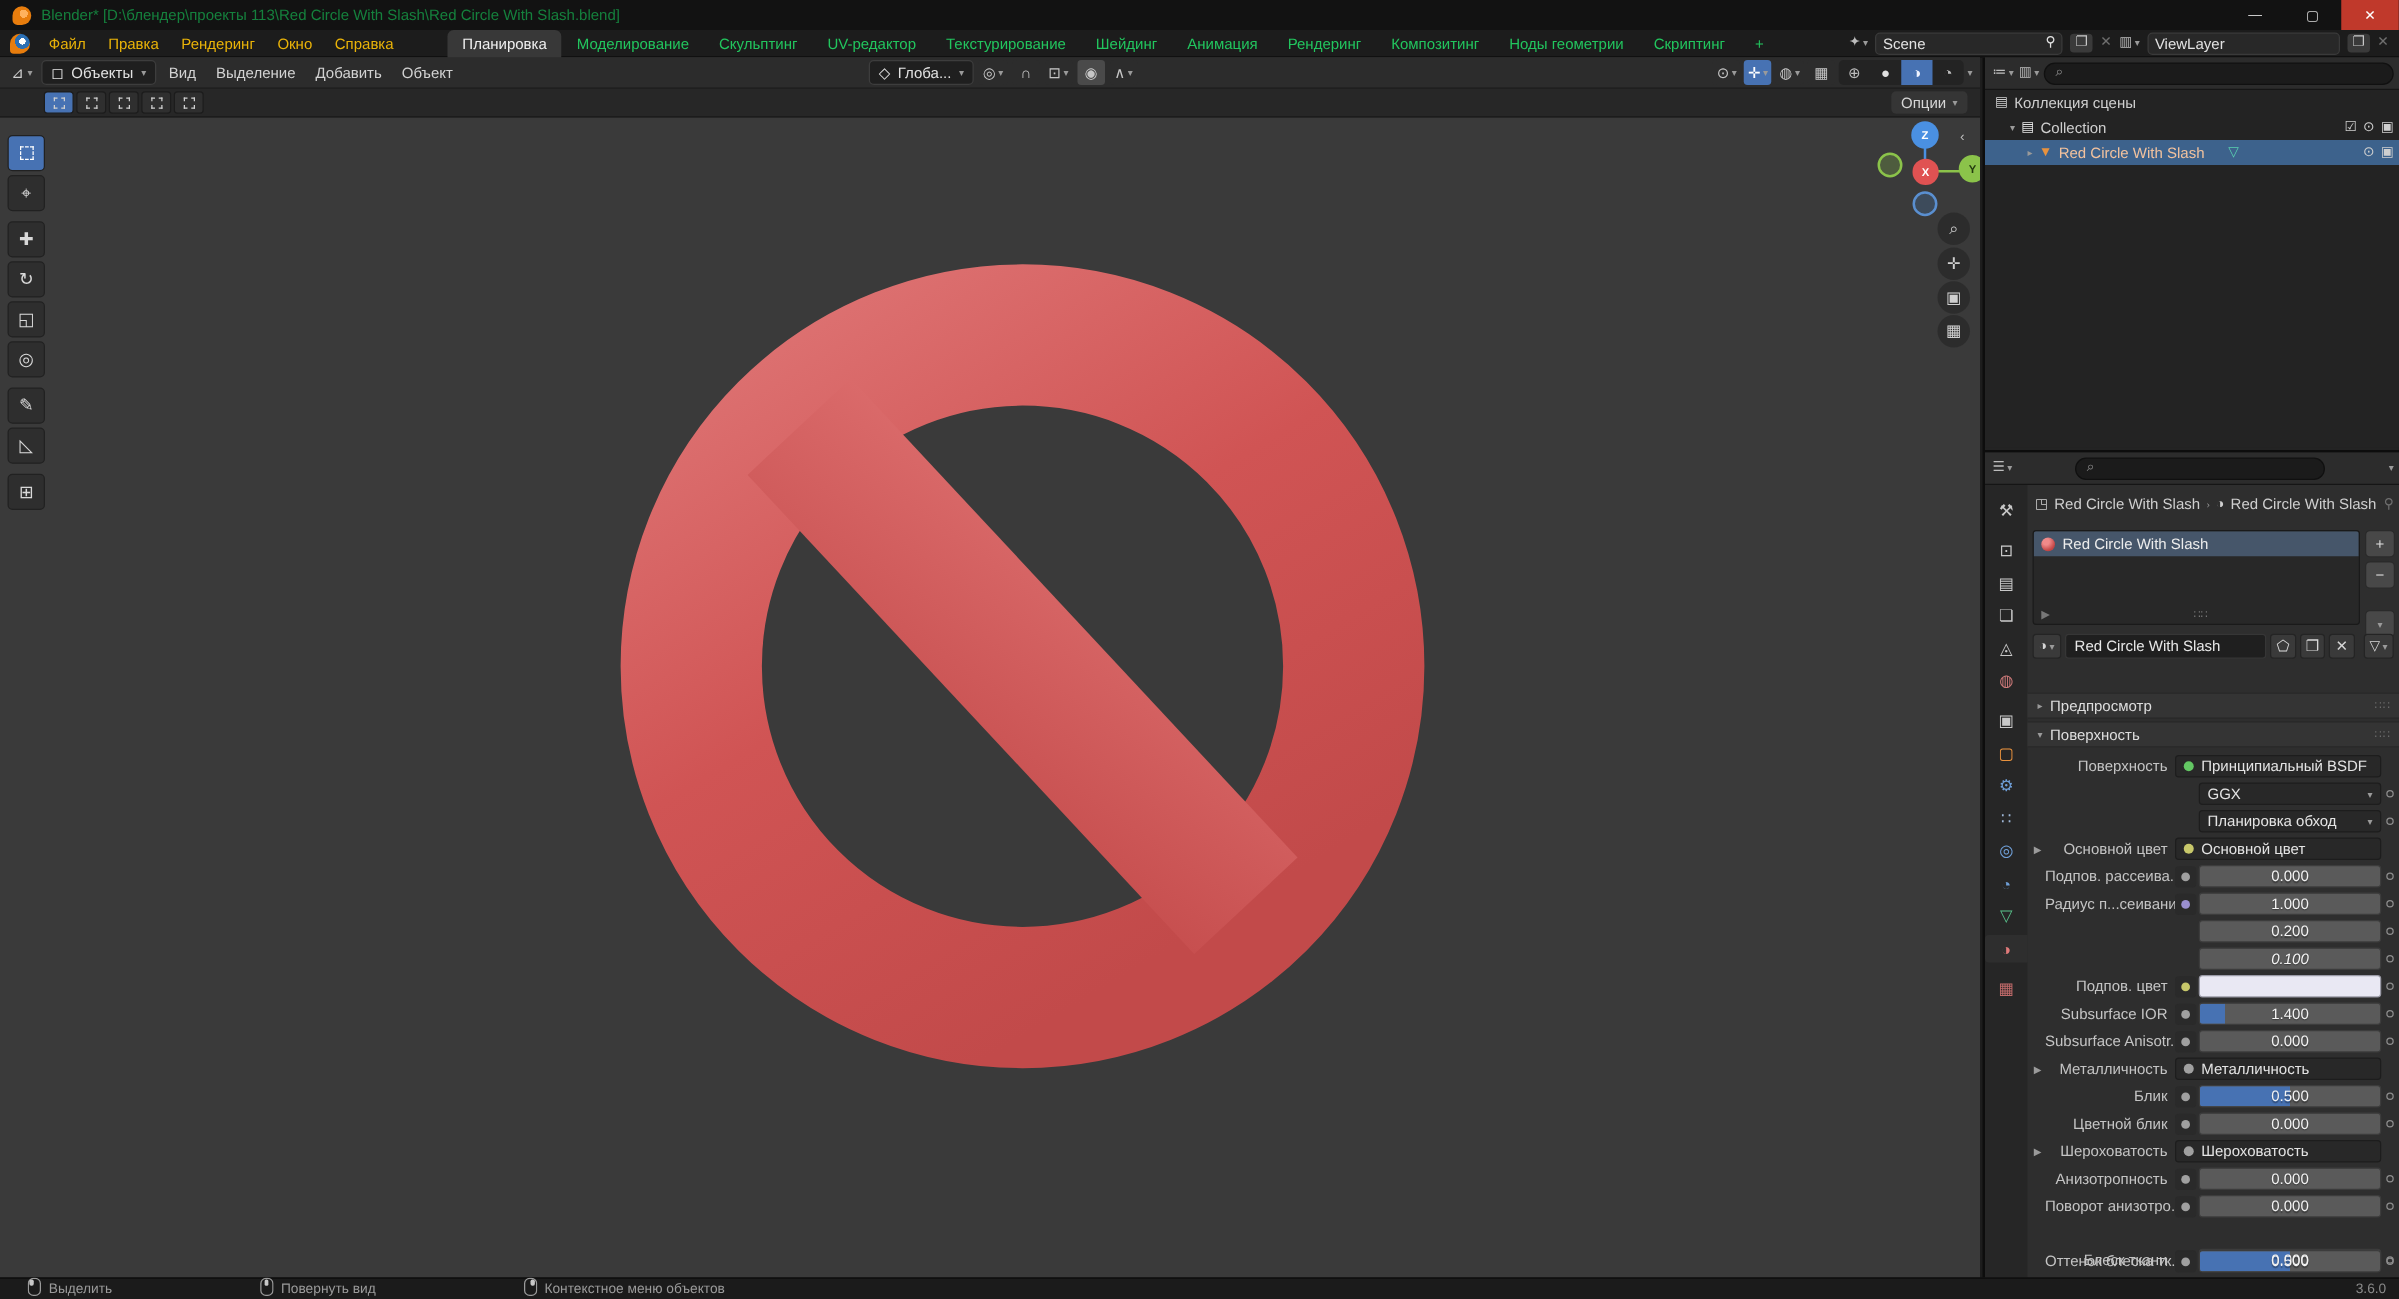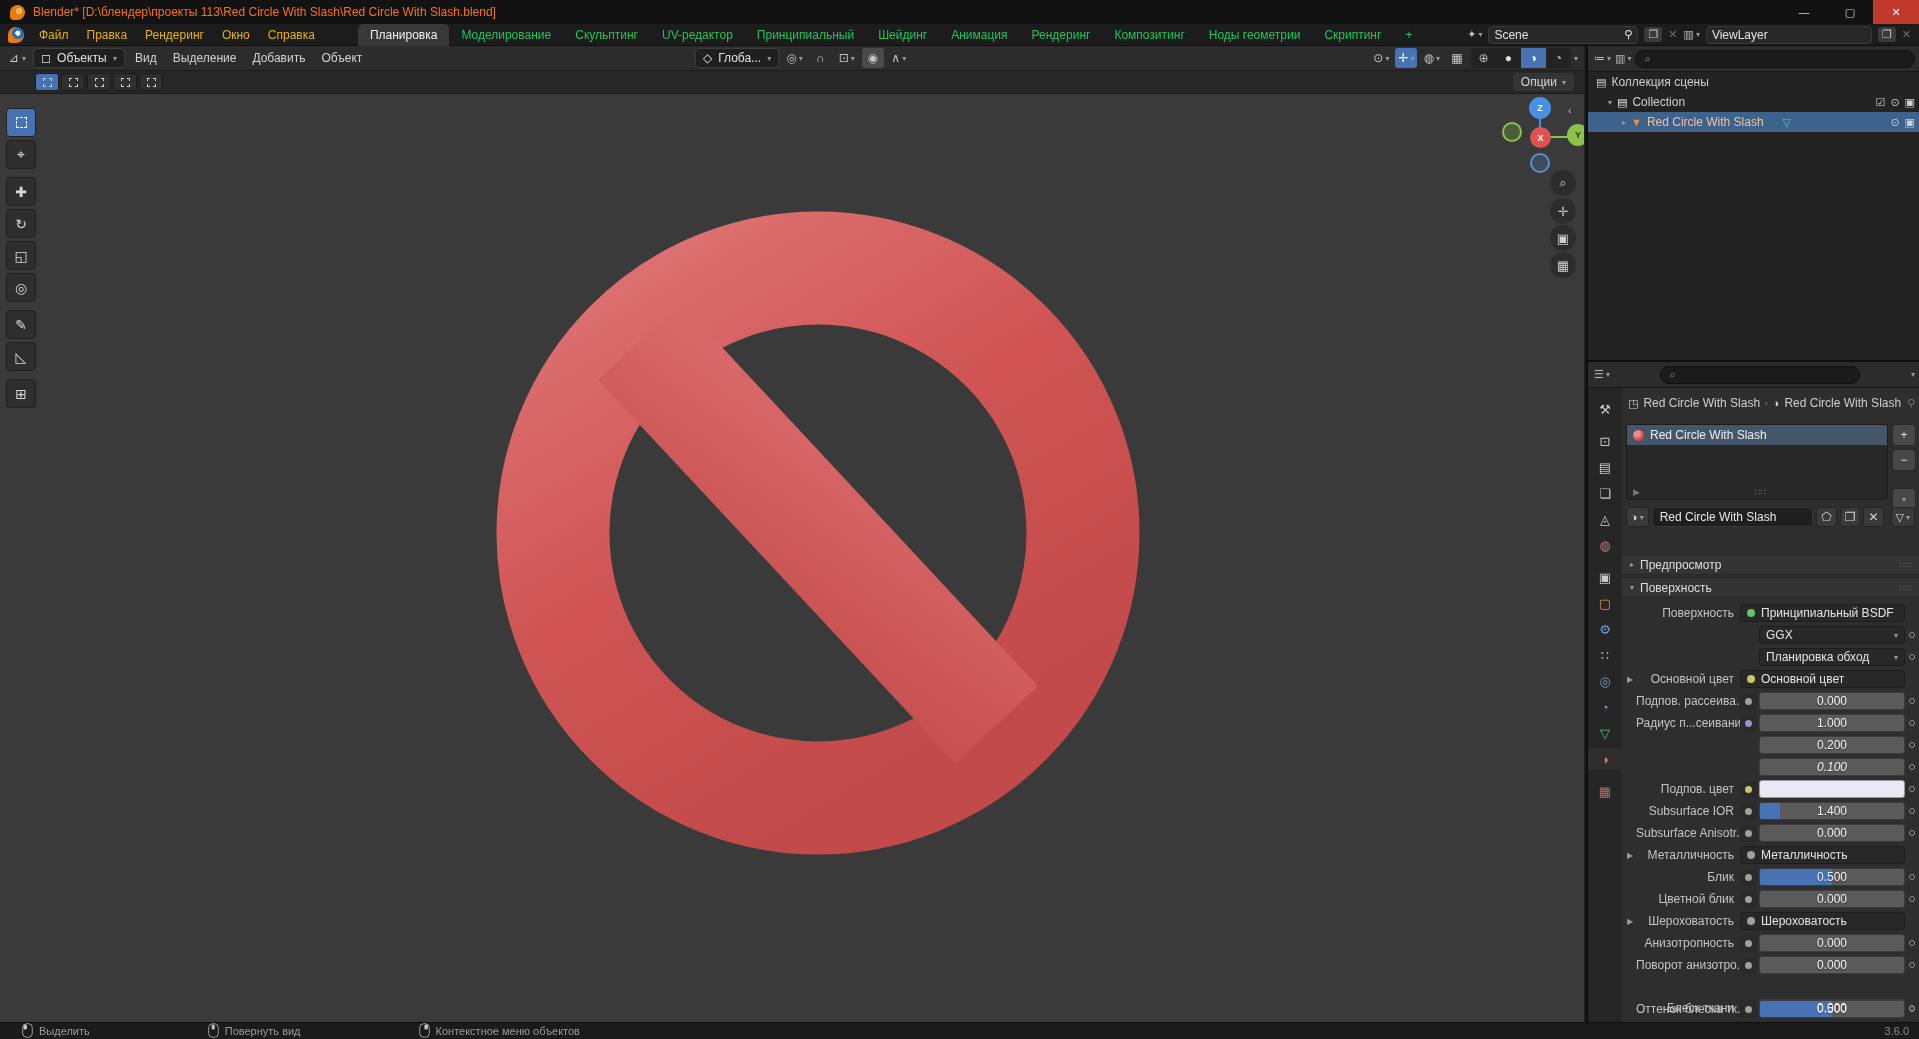--- a/index.html
+++ b/index.html
@@ -4,21 +4,21 @@
 <style>
   * { margin:0; padding:0; box-sizing:border-box; }
   html,body { width:1919px; height:1039px; overflow:hidden; background:#1d1d1d;
     font-family:"Liberation Sans","DejaVu Sans",sans-serif; font-size:12px; color:#c8c8c8;
     -webkit-font-smoothing:antialiased; }
   
   #titlebar { position:absolute; left:0; top:0; width:1919px; height:24px; background:#121212;
     display:flex; align-items:center; }
   .app-logo { width:15px; height:15px; margin:0 8px 0 10px; border-radius:50% 50% 50% 4px;
     background:radial-gradient(circle at 60% 40%, #ffb25e 0 25%, #e87d0d 26% 100%); position:relative; }
-  #title-text { color:#f97316; font-size:12px; white-space:nowrap; }
+  #title-text { color:#15803d; font-size:12px; white-space:nowrap; }
   #win-controls { margin-left:auto; display:flex; height:24px; }
   .win-btn { width:46px; height:24px; display:flex; align-items:center; justify-content:center;
     color:#d8d8d8; font-size:11px; }
   .win-close { background:#c0392b; color:#fff; }
   
   #topbar { position:absolute; left:0; top:24px; width:1919px; height:22px; background:#1c1c1c;
     border-bottom:1px solid #0d0d0d; display:flex; align-items:center; }
   .tb-logo { width:16px; height:16px; margin:0 6px 0 8px; border-radius:50% 50% 50% 3px;
     background:radial-gradient(circle at 62% 38%, #ffffff 0 18%, #2b6fb4 19% 42%, #e87d0d 43% 100%); }
   .tb-menu { padding:3px 9px; color:#eab308; cursor:default; }
@@ -167,21 +167,21 @@
       <div class="tb-menu">Правка</div>
       <div class="tb-menu">Рендеринг</div>
       <div class="tb-menu">Окно</div>
       <div class="tb-menu">Справка</div>
     </div>
   <div id="tb-tabs">
       <div class="tb-tab active">Планировка</div>
       <div class="tb-tab">Моделирование</div>
       <div class="tb-tab">Скульптинг</div>
       <div class="tb-tab">UV-редактор</div>
-      <div class="tb-tab">Принципиальный</div>
+      <div class="tb-tab">Текстурирование</div>
       <div class="tb-tab">Шейдинг</div>
       <div class="tb-tab">Анимация</div>
       <div class="tb-tab">Рендеринг</div>
       <div class="tb-tab">Композитинг</div>
       <div class="tb-tab">Ноды геометрии</div>
       <div class="tb-tab">Скриптинг</div>
       <div class="tb-tab">+</div>
     </div>
   <div id="tb-right">
     <div class="mini-ico-btn">
@@ -191,21 +191,21 @@
     <div class="tb-field" style="width:150px;">
       <span style="flex:1;">Scene</span>
       <span class="ico">⚲</span>
     </div>
     <span class="ico" style="background:#3a3a3a;border-radius:3px;padding:2px 4px;">❐</span>
     <span class="ico dim">✕</span>
     <div class="mini-ico-btn">
       <span class="ico">▥</span>
         <span class="chev">▾</span>
     </div>
-    <div class="tb-field" style="width:166px;">
+    <div class="tb-field" style="width:154px;">
       <span style="flex:1;">ViewLayer</span>
     </div>
     <span class="ico" style="background:#3a3a3a;border-radius:3px;padding:2px 4px;">❐</span>
     <span class="ico dim">✕</span>
   </div>
 </div>
 
 <div id="main">
 
   <div id="viewport">

